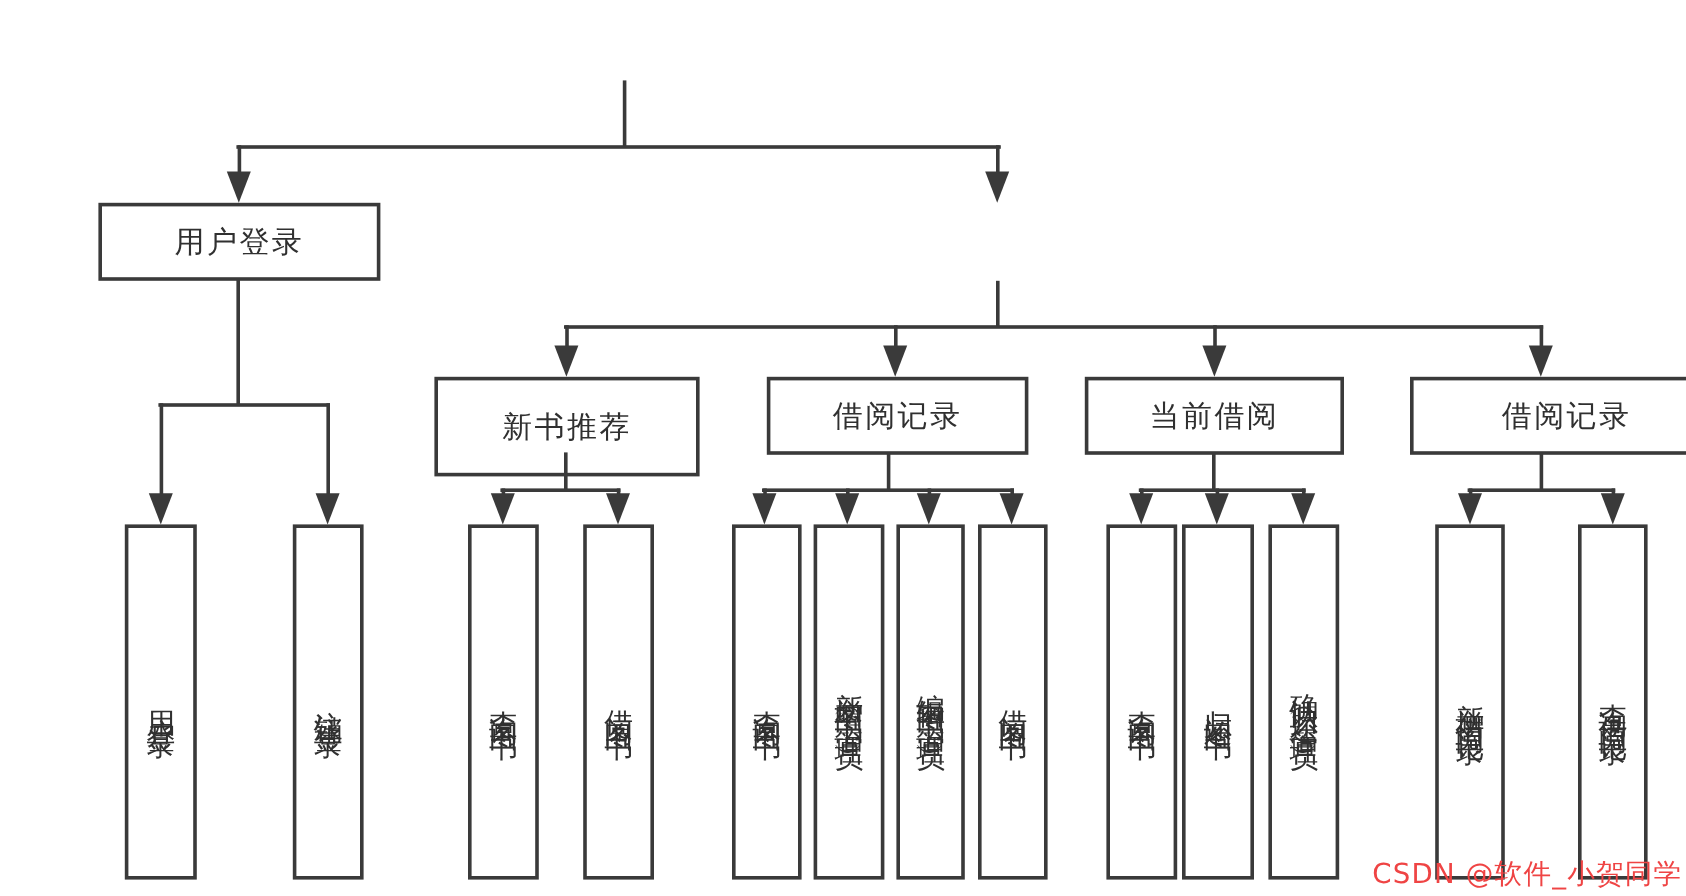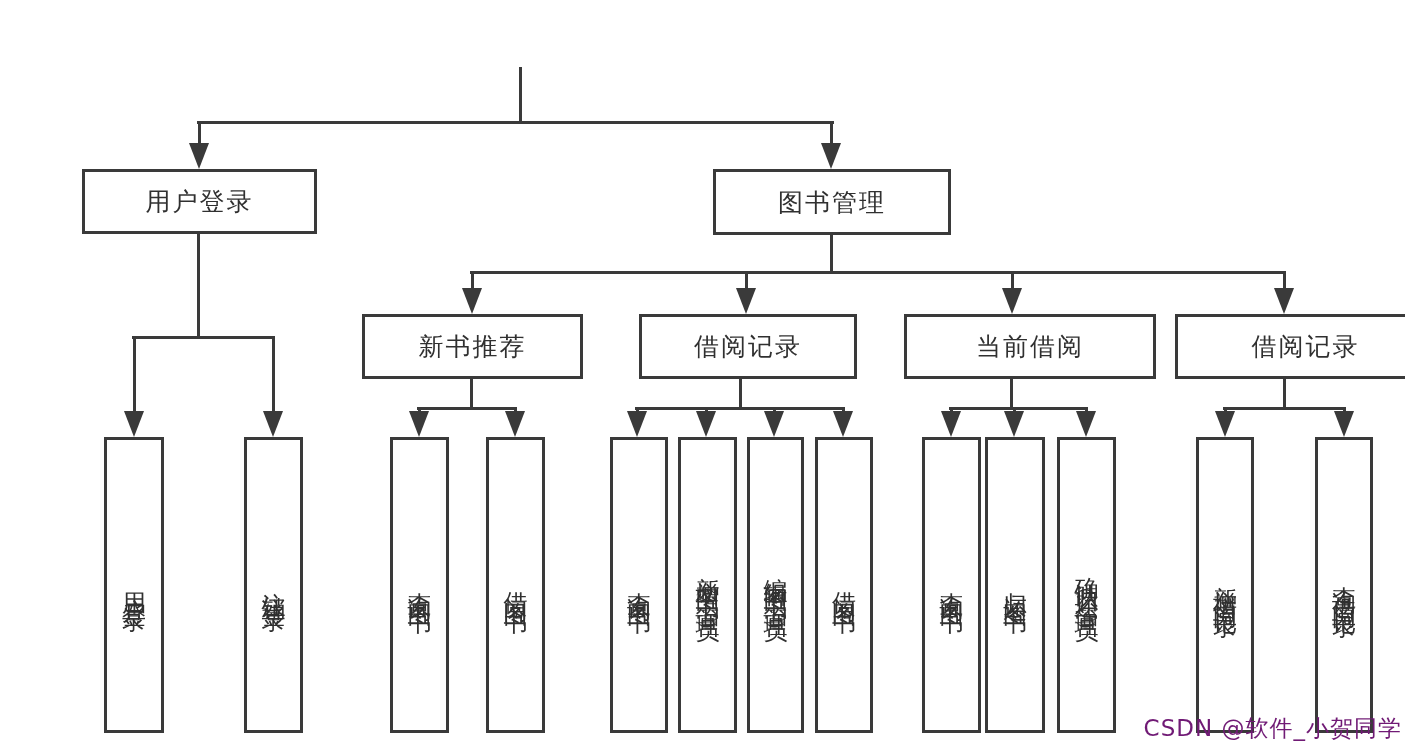--- a/index.html
+++ b/index.html
@@ -36,41 +36,40 @@
     position:absolute;
     width:0; height:0;
     border-left:10px solid transparent;
     border-right:10px solid transparent;
     border-top:26px solid #3a3a3a;
   }
   .watermark {
     position:absolute;
     top:713px; right:3px;
     font-size:23px;
-    color:#701a75;
+    color:#ef4444;
     letter-spacing:1px;
     z-index:5;
     text-align:right;
   }
 </style>
 </head>
 <body>
 
 <div class="stage">
 
 
   <div class="box" style="left:82px; top:169px; width:235px; height:65px;">用户登录</div>
 
-  <div class="box" style="left:713px; top:169px; width:238px; height:66px;">图书管理</div>
 
-  <div class="box" style="left:362px; top:314px; width:221px; height:65px;">新书推荐</div>
+  <div class="box" style="left:362px; top:314px; width:221px; height:83px;">新书推荐</div>
 
   <div class="box" style="left:639px; top:314px; width:218px; height:65px;">借阅记录</div>
 
-  <div class="box" style="left:904px; top:314px; width:252px; height:65px;">当前借阅</div>
+  <div class="box" style="left:904px; top:314px; width:216px; height:65px;">当前借阅</div>
 
   <div class="box" style="left:1175px; top:314px; width:261px; height:65px;">借阅记录</div>
 
   <div class="box leaf" style="left:104px; top:437px; width:60px; height:296px;">用户登录</div>
 
   <div class="box leaf" style="left:244px; top:437px; width:59px; height:296px;">注销登录</div>
 
   <div class="box leaf" style="left:390px; top:437px; width:59px; height:296px;">查询图书</div>
 
   <div class="box leaf" style="left:486px; top:437px; width:59px; height:296px;">借阅图书</div>

